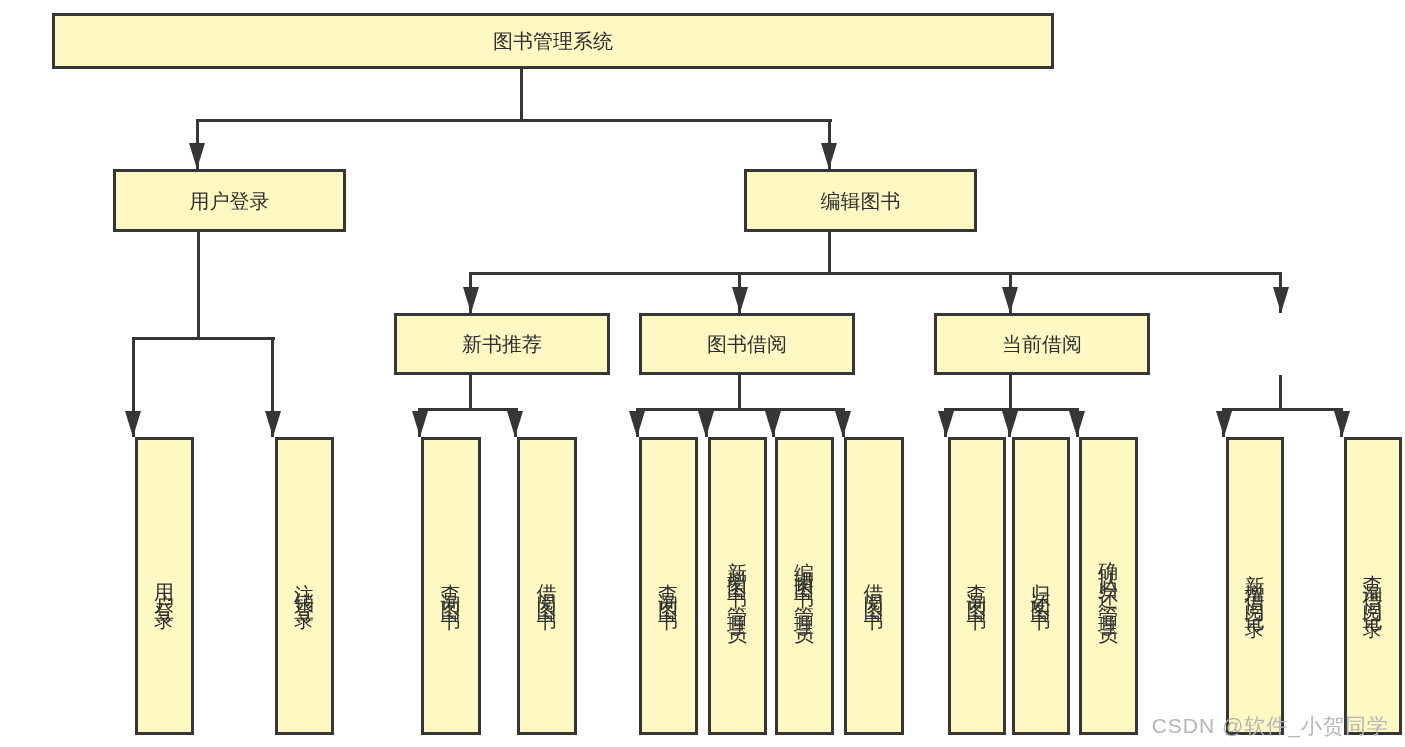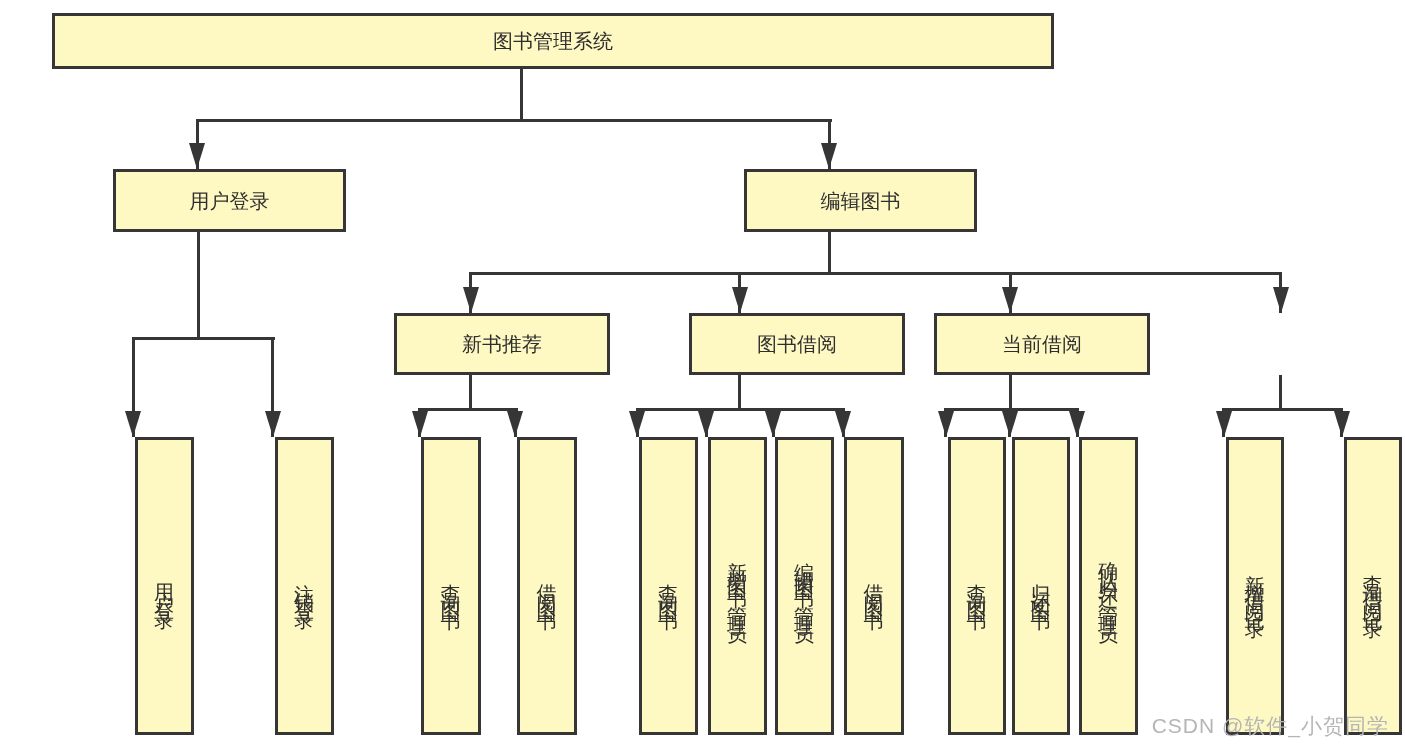--- a/index.html
+++ b/index.html
@@ -58,21 +58,21 @@
   <div class="vline" style="left:469px;top:272px;height:41px;"></div>
   <div class="vline" style="left:738px;top:272px;height:41px;"></div>
   <div class="vline" style="left:1009px;top:272px;height:41px;"></div>
   <div class="vline" style="left:1279px;top:272px;height:41px;"></div>
   <div class="arrow" style="left:463px;top:287px;"></div>
   <div class="arrow" style="left:732px;top:287px;"></div>
   <div class="arrow" style="left:1002px;top:287px;"></div>
   <div class="arrow" style="left:1273px;top:287px;"></div>
 
   <div class="box" style="left:363px;top:313px;width:216px;height:62px;">新书推荐</div>
-  <div class="box" style="left:658px;top:313px;width:216px;height:62px;">图书借阅</div>
+  <div class="box" style="left:608px;top:313px;width:216px;height:62px;">图书借阅</div>
   <div class="box" style="left:903px;top:313px;width:216px;height:62px;">当前借阅</div>
 
   <div class="vline" style="left:469px;top:375px;height:34px;"></div>
   <div class="hline" style="left:418px;top:408px;width:100px;"></div>
   <div class="vline" style="left:418px;top:408px;height:29px;"></div>
   <div class="vline" style="left:514px;top:408px;height:29px;"></div>
   <div class="arrow" style="left:412px;top:411px;"></div>
   <div class="arrow" style="left:507px;top:411px;"></div>
 
   <div class="vline" style="left:738px;top:375px;height:34px;"></div>

